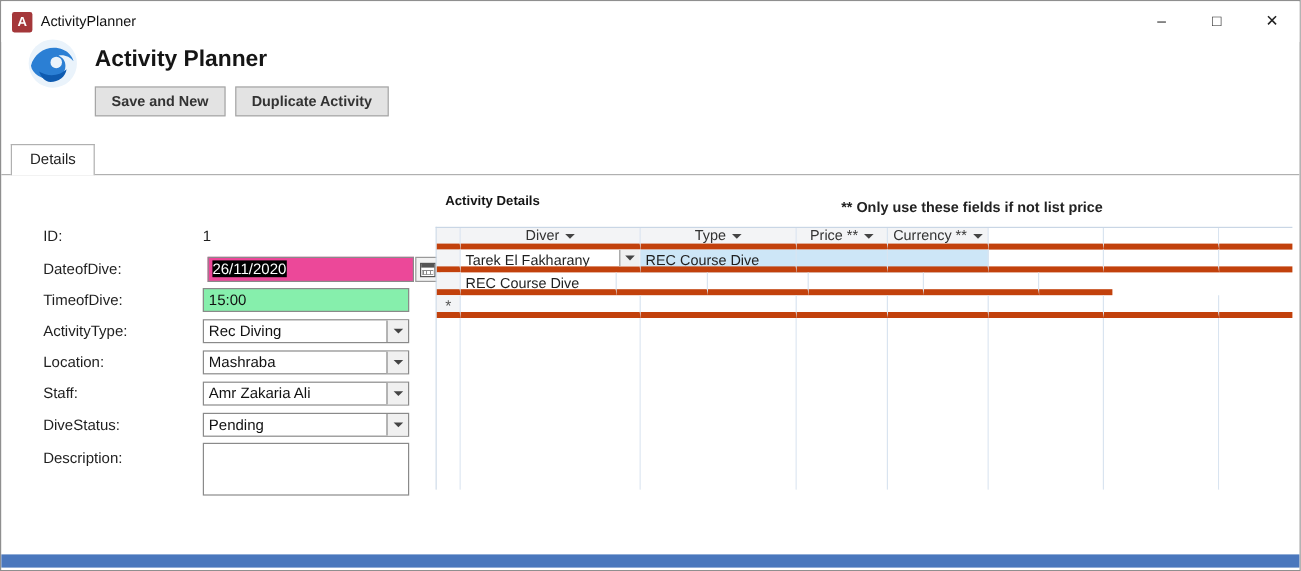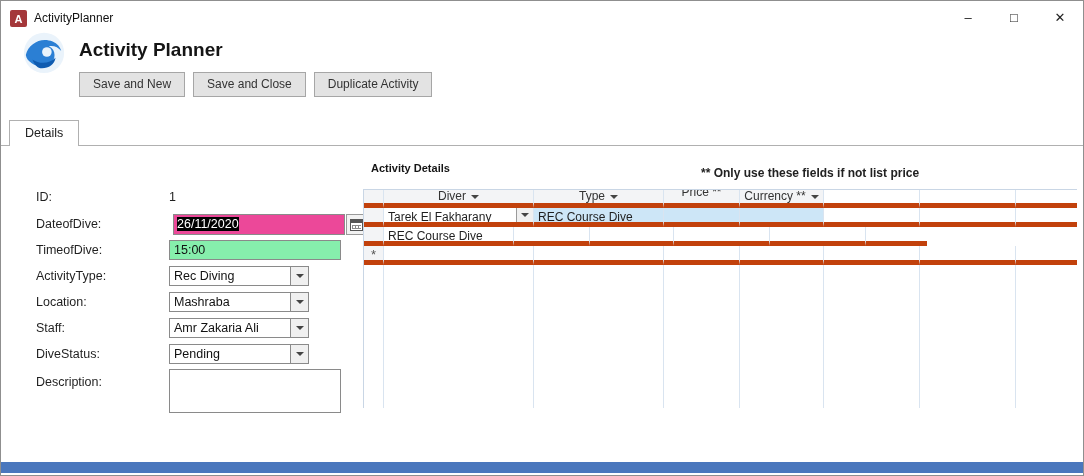--- a/index.html
+++ b/index.html
@@ -27,20 +27,21 @@
 
   
   .logo { position:absolute; left:20px; top:28px; width:46px; height:46px; }
   .page-title { position:absolute; left:78px; top:38px; font-size:19px; font-weight:bold; color:#151515; }
 
   .toolbar { position:absolute; left:78px; top:71px; display:flex; gap:8px; }
   .tb-btn {
     background:#e3e3e3; border:1px solid #a6a6a6; color:#333;
     font-size:12px; padding:0 13px; height:25px; line-height:23px; cursor:default;
     font-family: inherit;
+    font-weight: bold;
   }
 
   
   .tabline { position:absolute; top:144px; left:0; width:100%; border-top:1px solid #b0b0b0; }
   .tab {
     position:absolute; left:8px; top:119px; height:26px; z-index:2;
     background:#fff; border:1px solid #b0b0b0; border-bottom:none;
     padding:0 15px; line-height:24px; font-size:12.5px; color:#222;
   }
 
@@ -64,21 +65,21 @@
   .cal { width:13px; height:12px; border:1px solid #555; background:#fff; position:relative; }
   .cal:before { content:""; position:absolute; top:0; left:0; right:0; height:3px; background:#555; }
   .cal:after {
     content:""; position:absolute; left:1px; right:1px; top:5px; bottom:1px;
     background-image:
       repeating-linear-gradient(90deg,#8a8a8a 0 1px,transparent 1px 3px),
       repeating-linear-gradient(0deg,#8a8a8a 0 1px,transparent 1px 3px);
   }
 
   .combo {
-    position:absolute; left:168px; width:140px; height:20px;
+    position:absolute; left:168px; width:172px; height:20px;
     border:1px solid #8a8a8a; background:#fff;
   }
   .combo .txt { position:absolute; left:4px; top:2px; font-size:12.5px; color:#111; }
   .drop-btn {
     position:absolute; right:0; top:0; width:18px; height:100%;
     background:#f0f0f0; border-left:1px solid #8a8a8a;
     display:flex; align-items:center; justify-content:center;
   }
   .tri { width:0; height:0; border-left:4px solid transparent; border-right:4px solid transparent; border-top:4px solid #444; }
 
@@ -93,21 +94,21 @@
 
   .grid { position:absolute; left:362px; top:188px; width:714px;
     border-top:1px solid #c9d6e5; border-left:1px solid #c9d6e5; font-size:12px; color:#1f1f1f; }
   .grow { display:flex; }
   .gcell { border-right:1px solid #d9e4f0; border-bottom:5px solid #c2410c; height:19px; line-height:18px;
     padding:0 4px; overflow:hidden; white-space:nowrap; position:relative; }
   .ghead .gcell { height:18px; line-height:17px; background:#fff; }
   .ghcell { background:#f3f4f6 !important; display:flex; align-items:center; justify-content:center; gap:5px;
     color:#333; }
   .gsel { width:20px; padding:0; background:#f3f4f6; text-align:center; }
-  .w-diver { width:150px; } .w-type { width:130px; } .w-price { width:76px;flex-direction:column; } .w-curr { width:84px; }
+  .w-diver { width:150px; } .w-type { width:130px; } .w-price { width:76px; } .w-curr { width:84px; }
   .w-x1 { width:96px; } .w-x2 { width:96px; } .w-x3 { width:61px; border-right:none; }
   .sel-row .gcell.hl { background:#cde6f7; }
   .cell-combo { padding:0; background:#fff; }
   .cell-combo .txt { position:absolute; left:4px; top:0; line-height:18px; }
   .cell-combo .drop-btn { width:17px; background:#f0f0f0; border-left:1px solid #9a9a9a; }
   .new-row .gsel { color:#555; font-size:13px; }
   .gfill .gcell { height:143px; border-bottom:none; background:#fff; }
   .gfill .gsel { background:#fff; }
 
   
@@ -133,21 +134,20 @@
       <circle cx="24" cy="25" r="21" fill="#eaf3fb"></circle>
       <path d="M5 27c3-12 16-19 28-14 5 2 8 6 9 10-3-4-8-6-13-5 4 2 6 5 6 9 0 7-6 12-13 12S6 34 5 27z" fill="#2b7fd4"></path>
       <path d="M12 32c8 5 18 4 24-2-1 7-7 11-14 11-5 0-8-4-10-9z" fill="#0f5bb0"></path>
       <circle cx="27" cy="24" r="5" fill="#eaf3fb"></circle>
     </svg>
   </div>
   <div class="page-title">Activity Planner</div>
 
   <div class="toolbar">
     <button class="tb-btn">Save and New</button>
-    <button class="tb-btn">Save and Close</button>
     <button class="tb-btn">Duplicate Activity</button>
   </div>
 
   <div class="tabline"></div>
   <div class="tab">Details</div>
 
   <div class="f-label" style="top:186px">ID:</div>
   <div class="f-static" style="top:186px">1</div>
 
   <div class="f-label" style="top:213px">DateofDive:</div>

